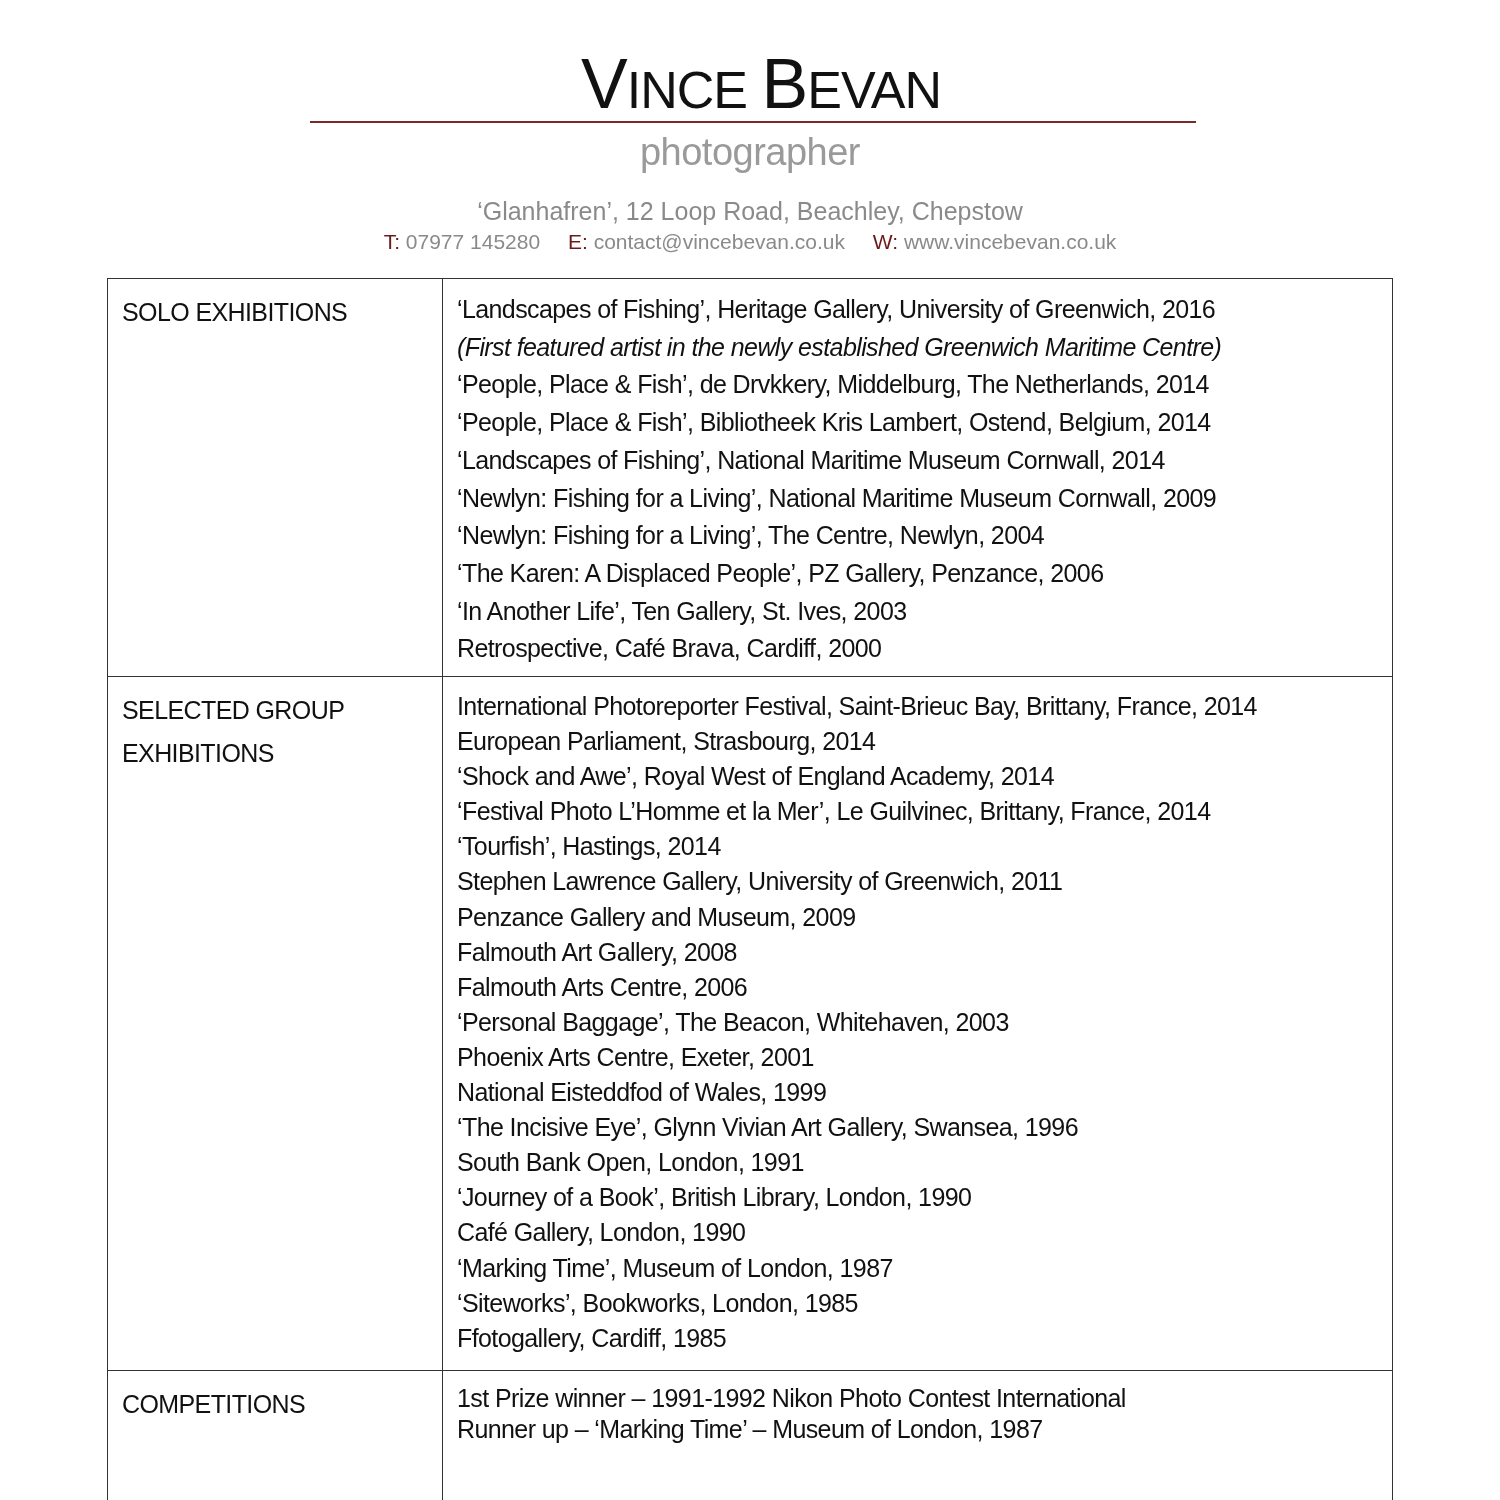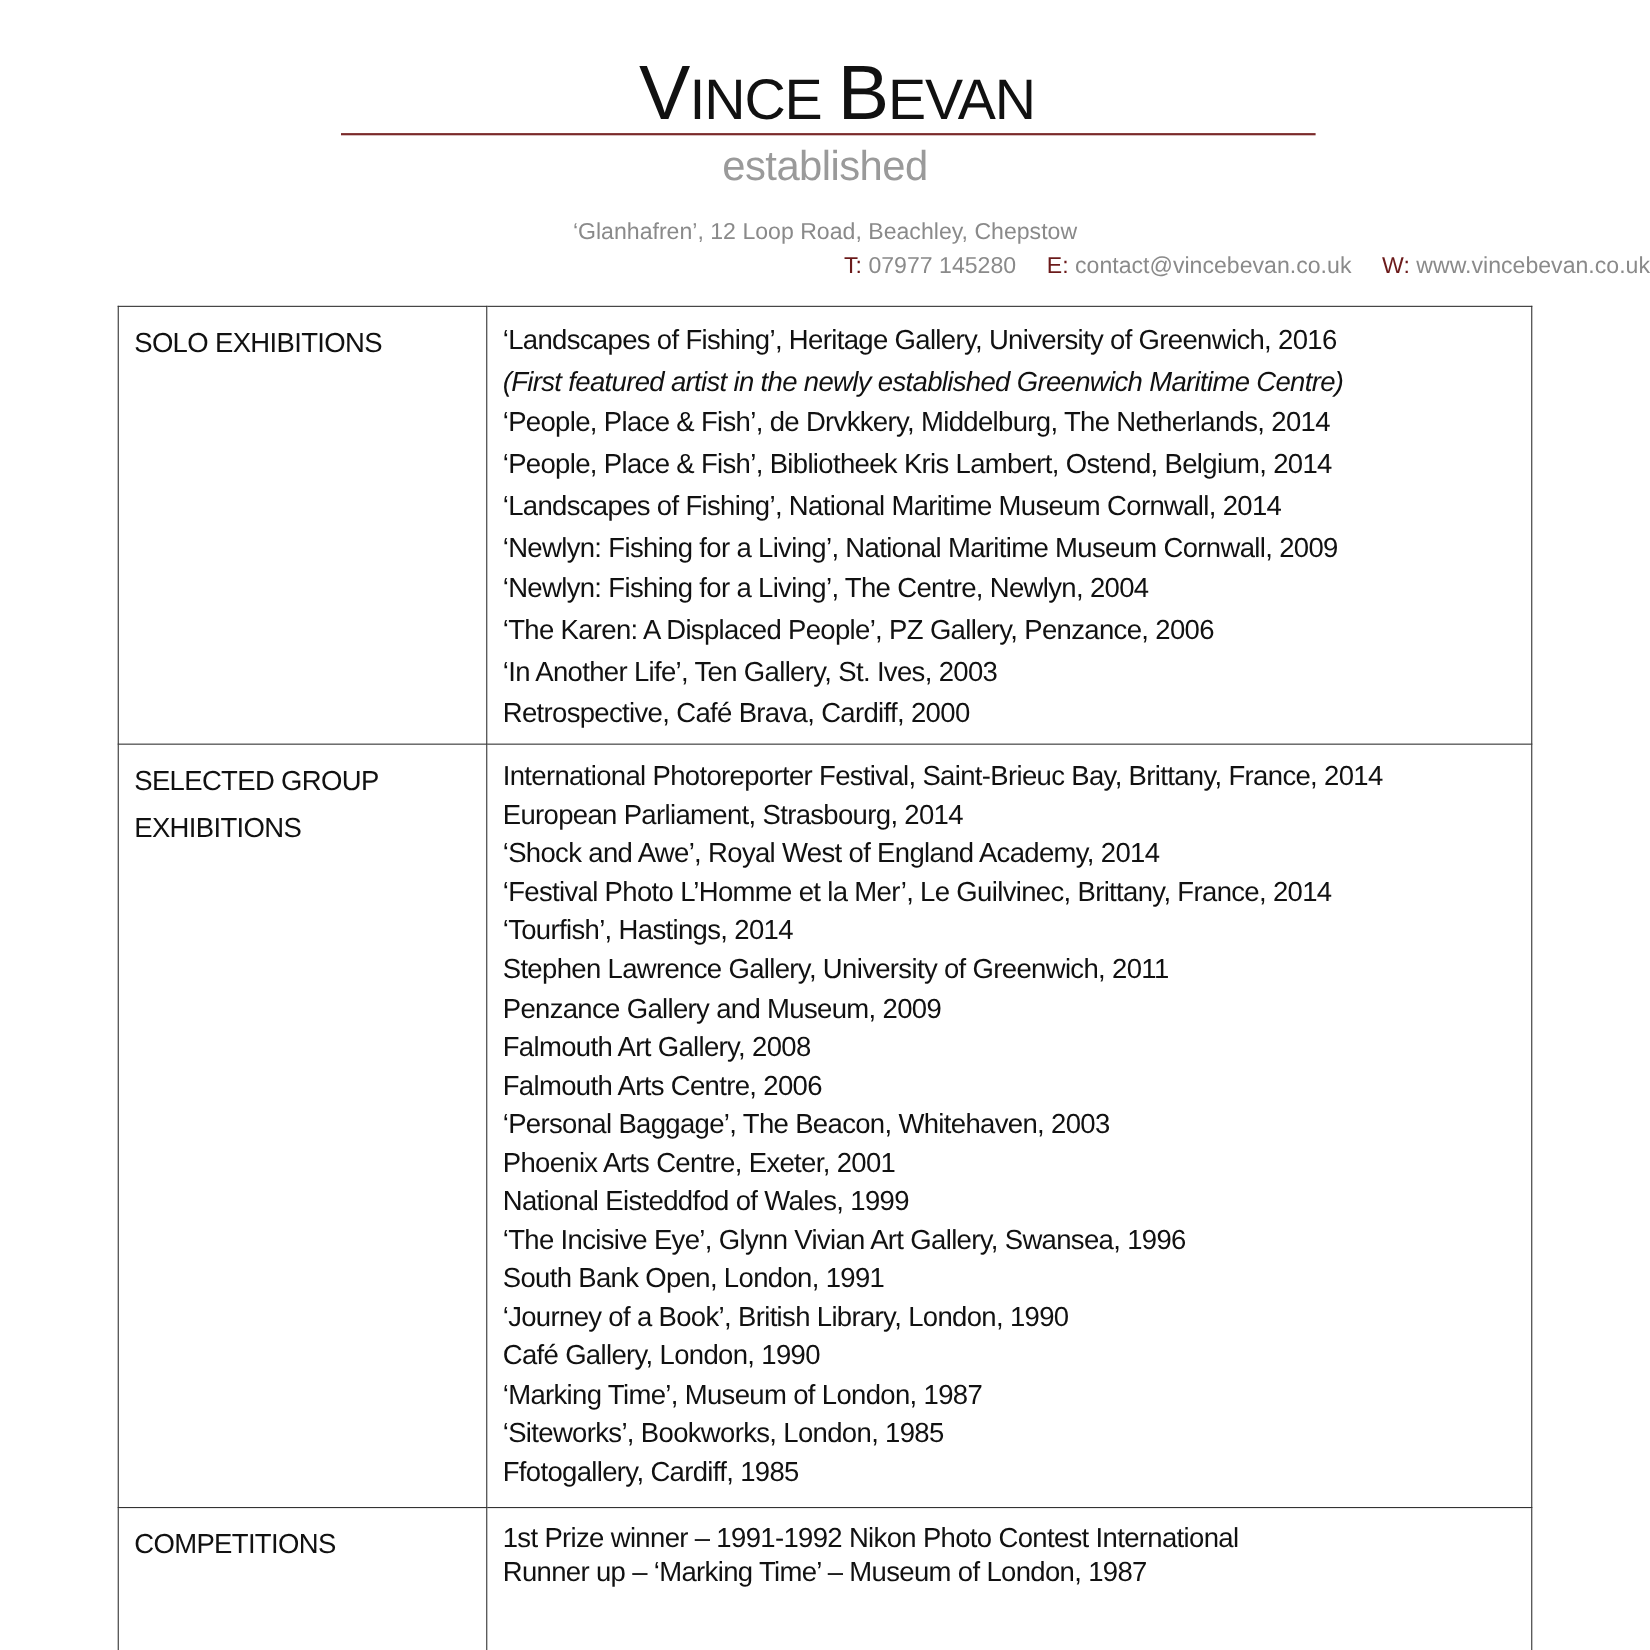--- a/index.html
+++ b/index.html
@@ -8,22 +8,22 @@
     .header { position:absolute; left:0; top:0; width:1500px; text-align:center; }
     .name { position:absolute; top:44px; left:11px; width:1500px; text-align:center;
             font-family:"Liberation Sans", sans-serif; font-size:56px; letter-spacing:-1px;
             color:#111; font-weight:normal; line-height:80px; }
     .name .cap { font-size:70px; }
     .name .sc { font-size:52px; }
     .rule { position:absolute; top:121px; left:310px; width:886px; height:2px; background:#7a2a2a; }
     .subtitle { position:absolute; top:128px; left:0; width:1500px; text-align:center;
                 font-size:38px; color:#9a9a9a; letter-spacing:-0.5px; line-height:48px; }
     .address { position:absolute; top:197px; left:0; width:1500px; text-align:center;
-               font-size:21px; color:#8a8a8a; line-height:28px; }
-    .contact { position:absolute; top:228px; left:0; width:1500px; text-align:right;
+               font-size:25px; color:#8a8a8a; line-height:28px; }
+    .contact { position:absolute; top:228px; left:0; width:1500px; text-align:center;
                font-size:21px; color:#8a8a8a; line-height:28px; }
     .contact .lbl { color:#6b1a1a; }
     .contact .gap { display:inline-block; width:22px; }
 
     table.cv { position:absolute; left:107px; top:278px; width:1286px;
                border-collapse:collapse; font-family:"Liberation Sans", sans-serif;
                font-size:25px; color:#111; letter-spacing:-0.6px; }
     table.cv td { border:1.5px solid #333; vertical-align:top; padding:0; }
     td.label-cell { width:320px; padding:12px 0 0 14px !important; line-height:43px; }
     td.content-cell { padding:12px 0 0 14px !important; }
@@ -34,21 +34,21 @@
     .solo .line { line-height:37.7px; }
     .group .line { line-height:35.1px; }
     .comp .line { line-height:31px; }
   </style>
 </head>
 <body>
 
 <div class="header">
   <div class="name"><span class="cap">V</span><span class="sc">INCE</span>&nbsp;<span class="cap">B</span><span class="sc">EVAN</span></div>
   <div class="rule"></div>
-  <div class="subtitle">established</div>
+  <div class="subtitle">photographer</div>
   <div class="address">‘Glanhafren’, 12 Loop Road, Beachley, Chepstow</div>
   <div class="contact">
     <span class="lbl">T:</span>
     <span>07977 145280</span><span class="gap"></span>
     <span class="lbl">E:</span>
     <span>contact@vincebevan.co.uk</span><span class="gap"></span>
     <span class="lbl">W:</span>
     <span>www.vincebevan.co.uk</span>
   </div>
 </div>

